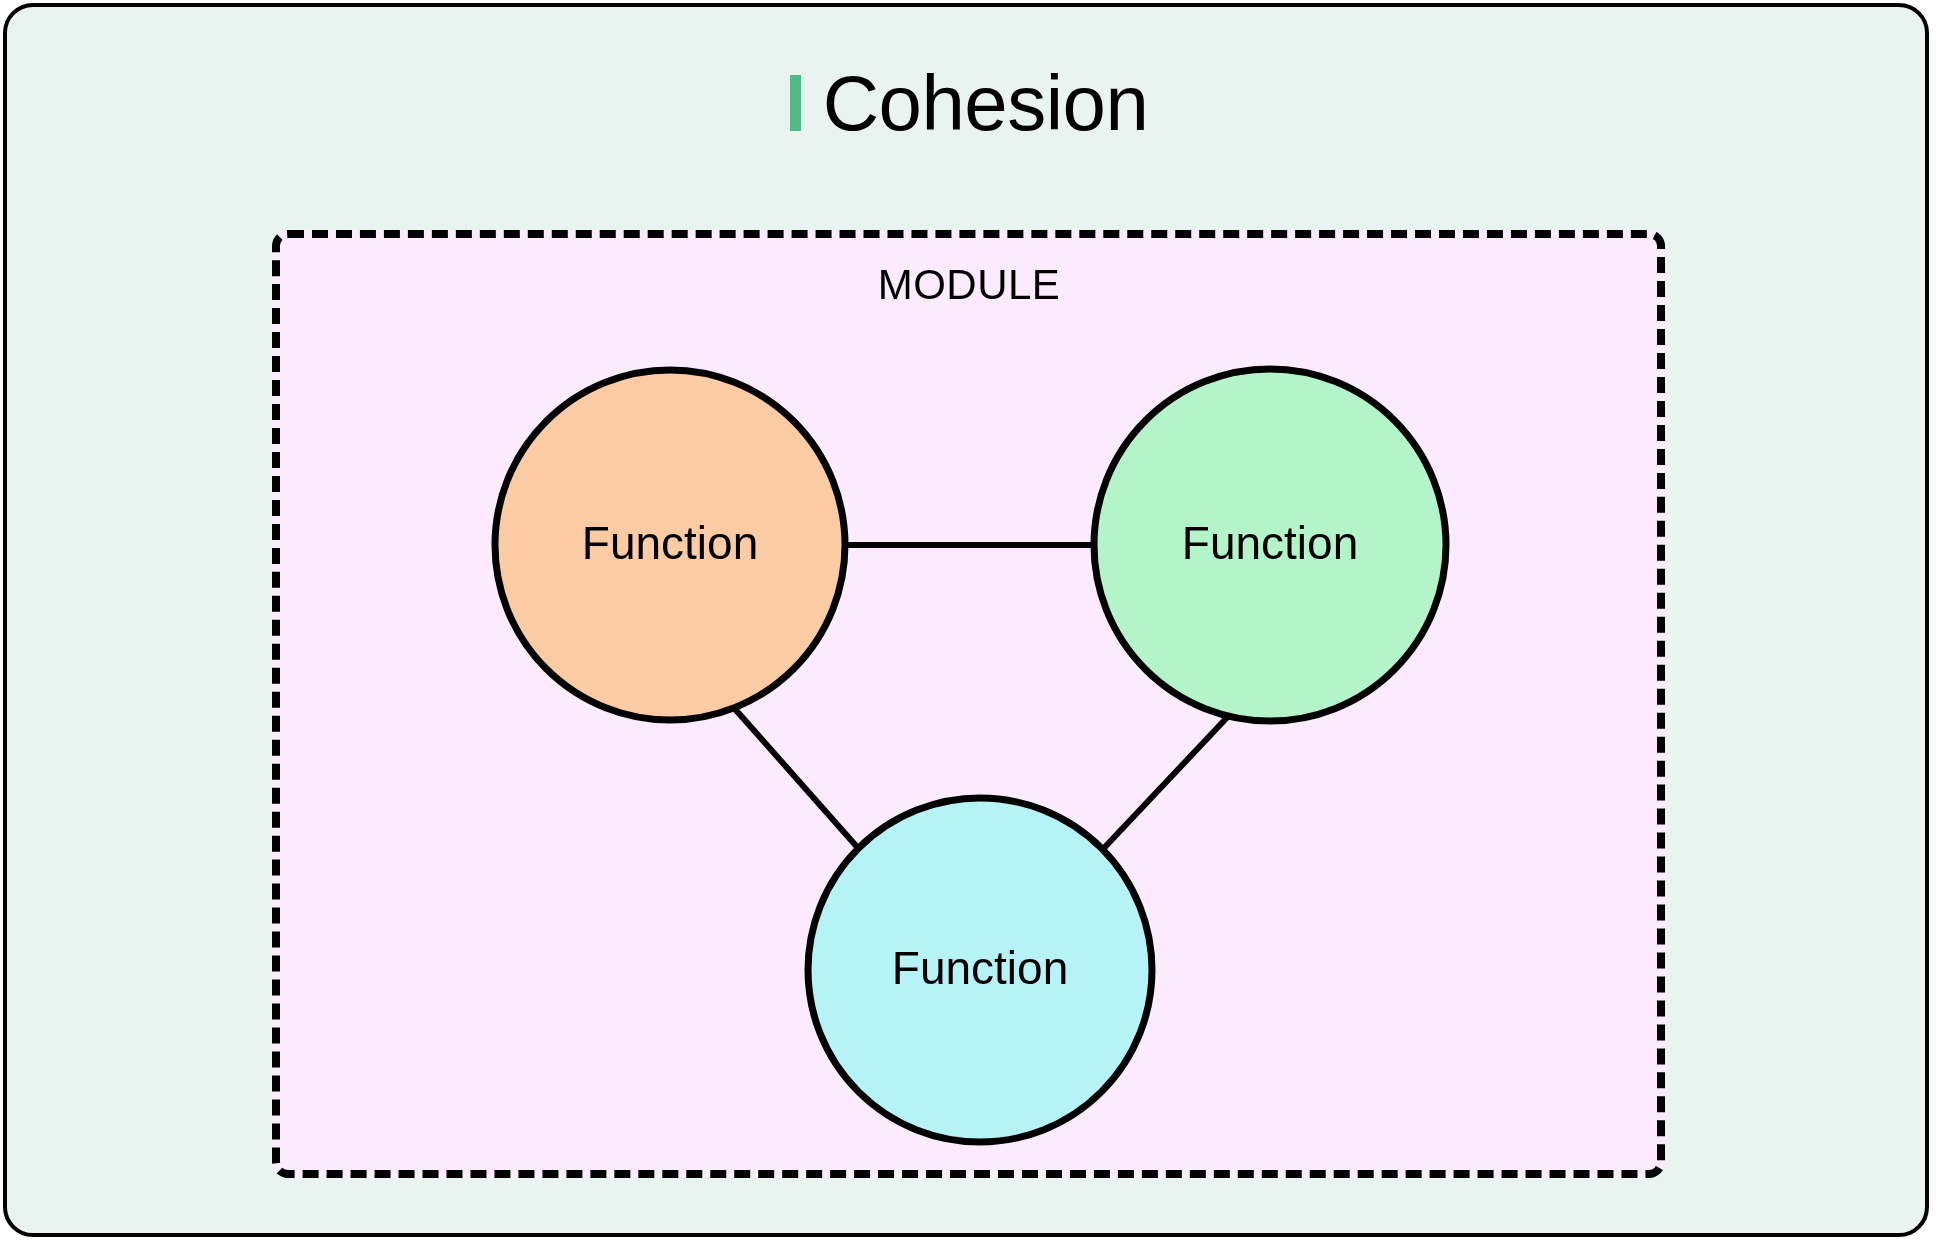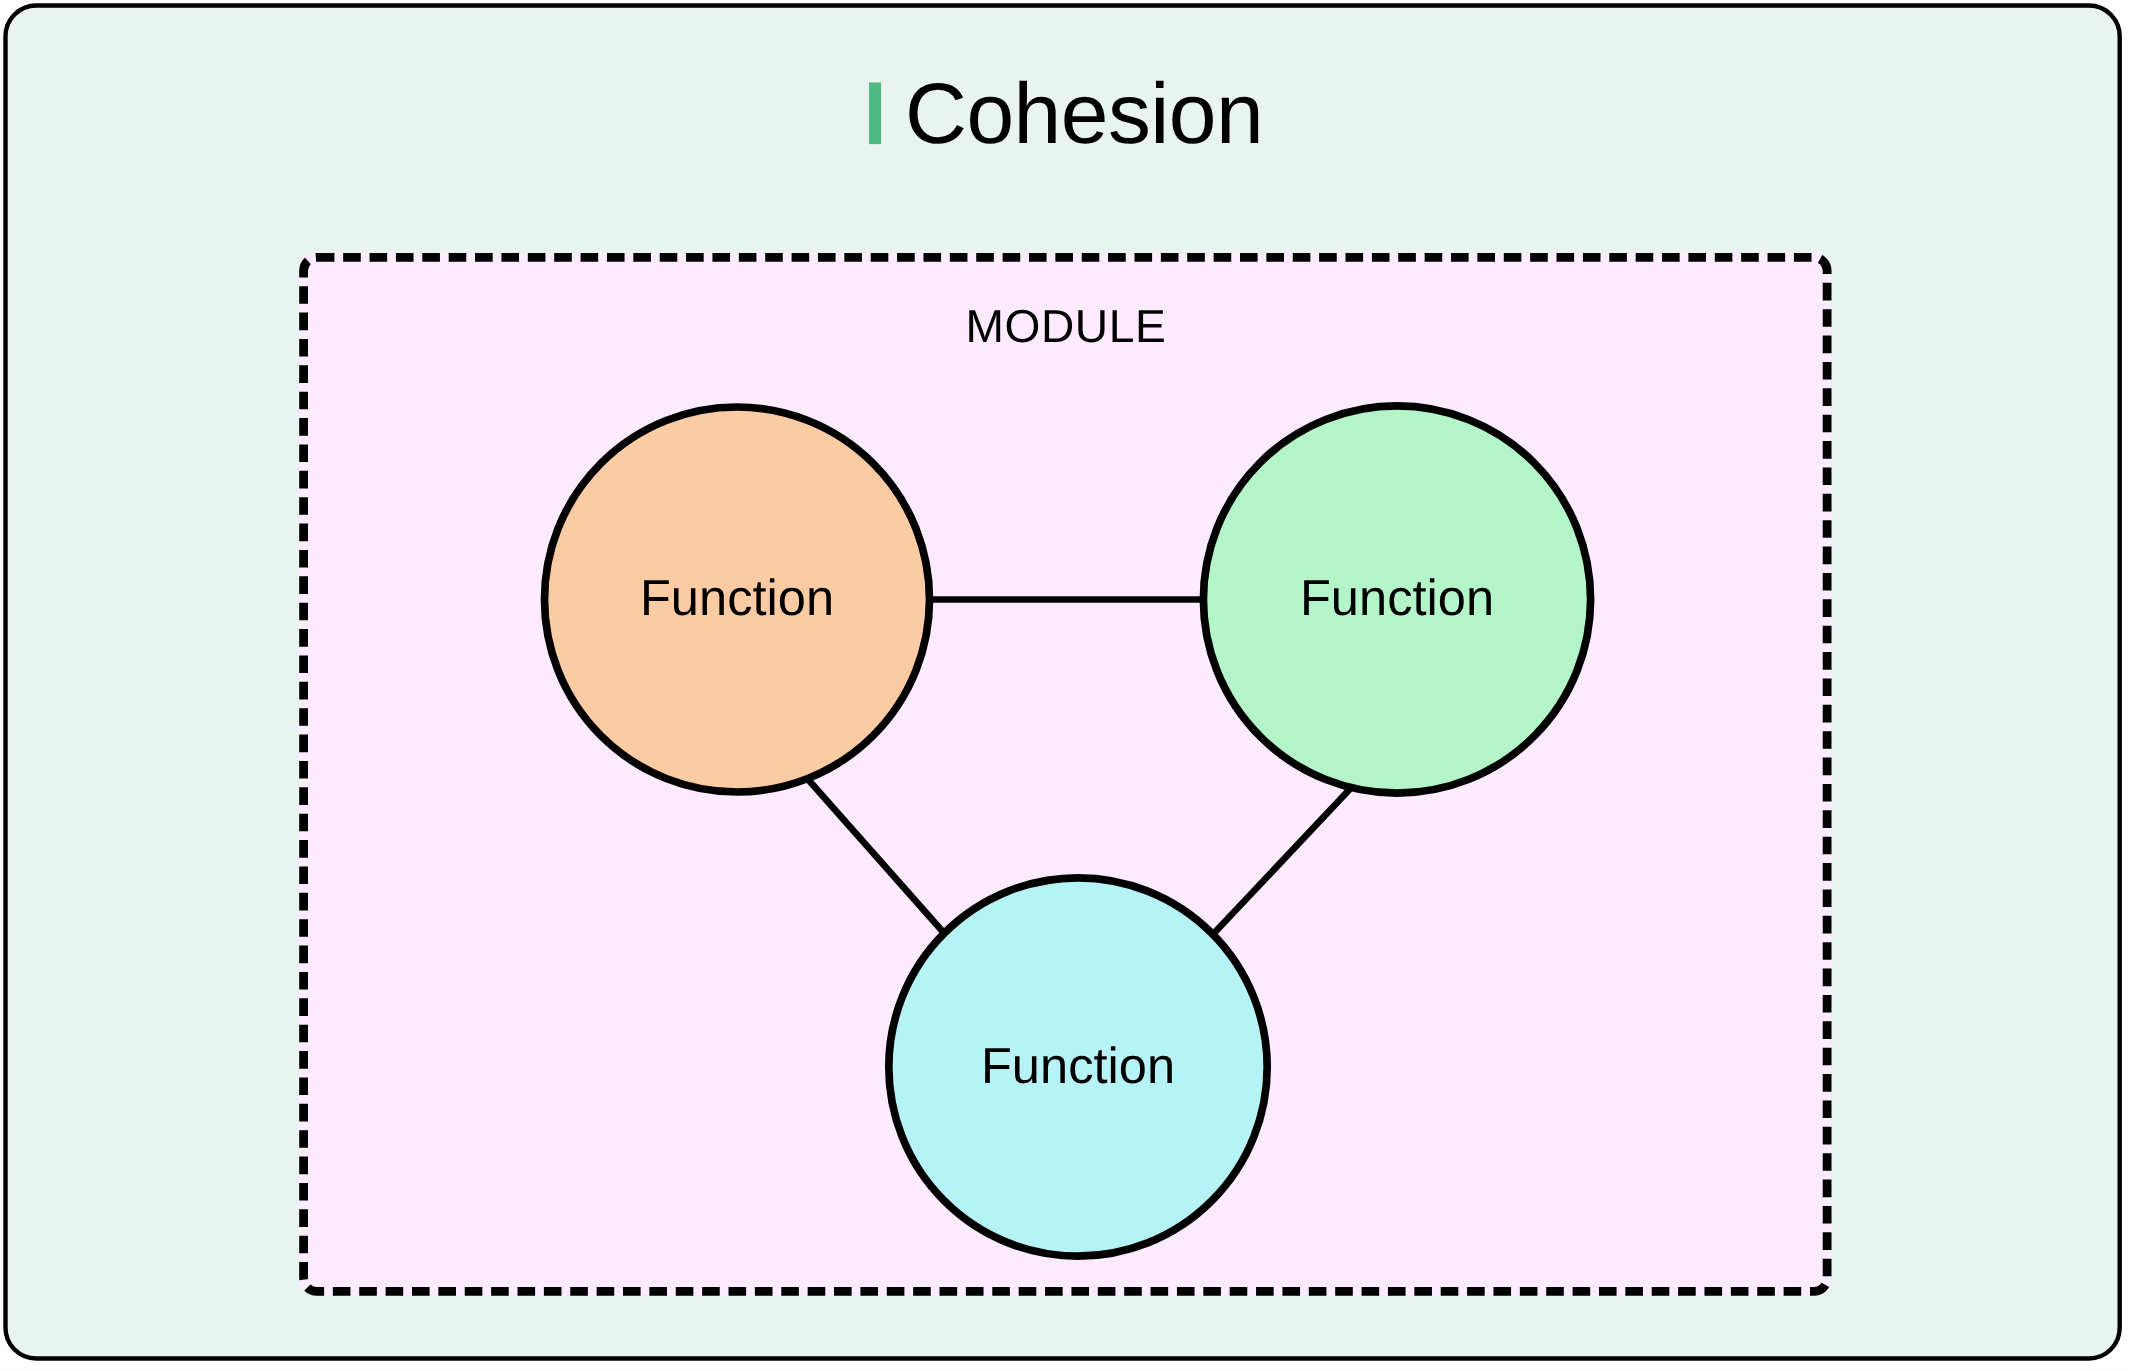--- a/index.html
+++ b/index.html
@@ -62,21 +62,21 @@
     width: 1393px;
     height: 948px;
     box-sizing: border-box;
     background: #fcebfe;
     border: 8px dashed #000000;
     border-radius: 16px;
   }
   .module-label {
     position: absolute;
     left: 0;
-    top: 276px;
+    top: 264px;
     width: 1938px;
     text-align: center;
     font-size: 42px;
     color: #000000;
     line-height: 1;
     letter-spacing: 0.5px;
   }
   .graph-svg {
     position: absolute;
     left: 0;

